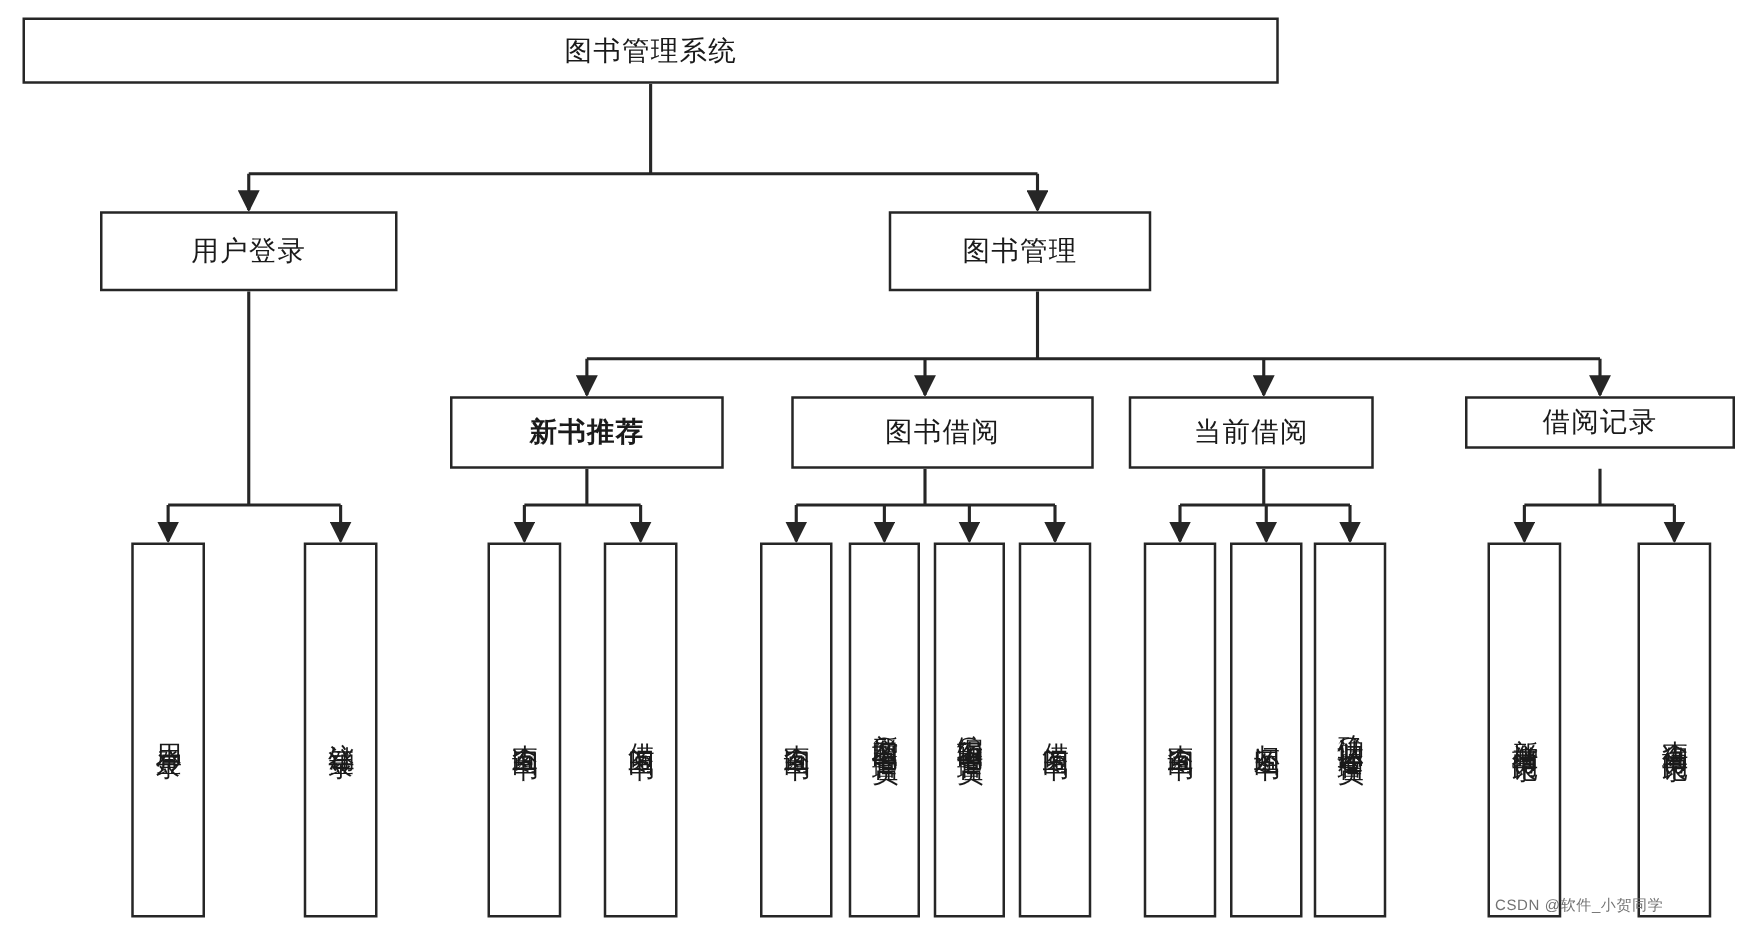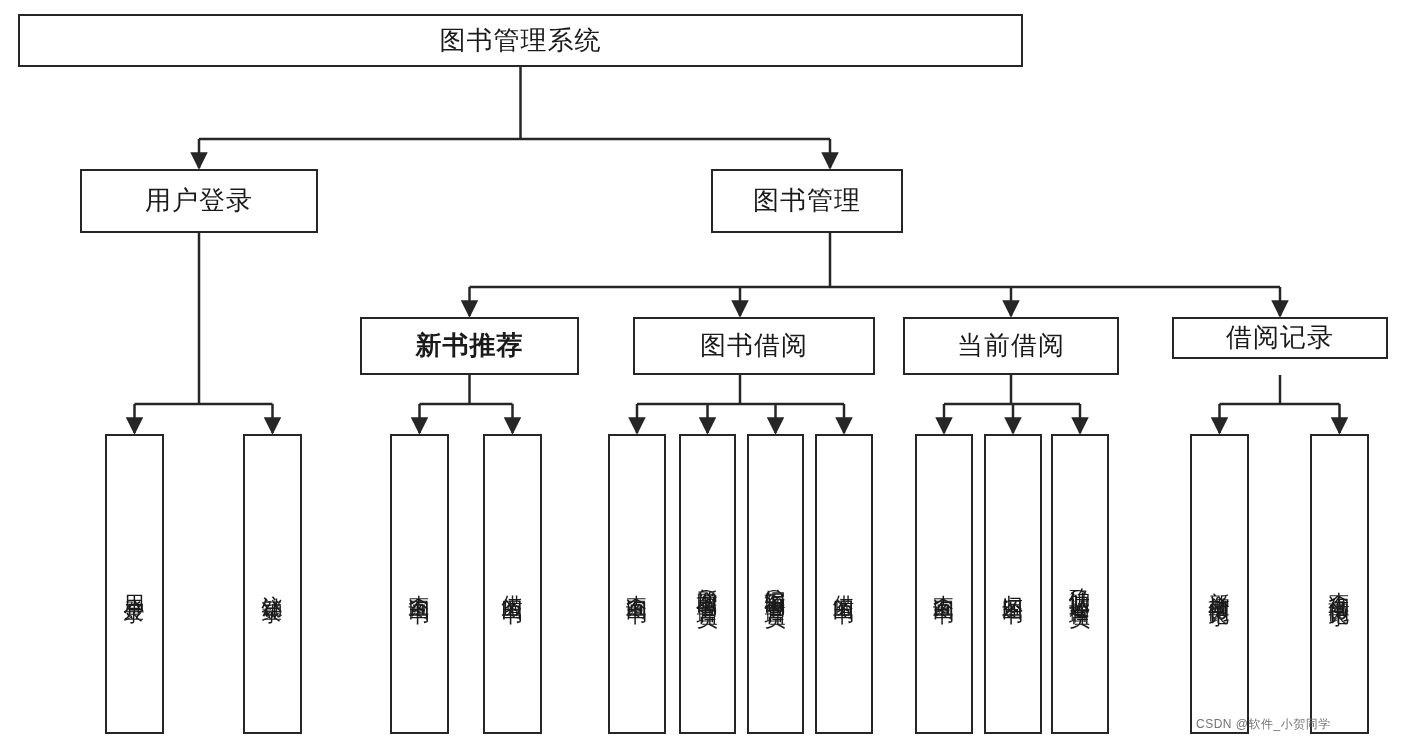--- a/index.html
+++ b/index.html
@@ -29,21 +29,21 @@
     box-sizing: border-box;
     background: #ffffff;
     border: 2px solid #262626;
     display: flex;
     align-items: center;
     justify-content: center;
     color: #1a1a1a;
     z-index: 2;
   }
   .node-label {
-    font-size: 26px;
+    font-size: 22px;
     line-height: 1.15;
     letter-spacing: 1px;
     white-space: nowrap;
     color: #1a1a1a;
   }
   .node.vertical {
     align-items: center;
     justify-content: center;
   }
   .node.vertical .node-label {
@@ -110,30 +110,30 @@
       </g>
   </svg>
 
   <div id="node-layer">
       <div class="node" style="left: 18px; top: 14px; width: 1005px; height: 53px;">
         <span class="node-label">图书管理系统</span>
       </div>
       <div class="node" style="left: 80px; top: 169px; width: 238px; height: 64px;">
         <span class="node-label">用户登录</span>
       </div>
-      <div class="node" style="left: 711px; top: 169px; width: 192px; height: 64px;">
+      <div class="node" style="left: 711px; top: 169px; width: 210px; height: 64px;">
         <span class="node-label">图书管理</span>
       </div>
       <div class="node" style="left: 360px; top: 317px; width: 219px; height: 58px; font-weight: bold;">
         <span class="node-label">新书推荐</span>
       </div>
       <div class="node" style="left: 633px; top: 317px; width: 242px; height: 58px;">
         <span class="node-label">图书借阅</span>
       </div>
-      <div class="node" style="left: 903px; top: 317px; width: 216px; height: 58px;">
+      <div class="node" style="left: 903px; top: 317px; width: 196px; height: 58px;">
         <span class="node-label">当前借阅</span>
       </div>
       <div class="node" style="left: 1172px; top: 317px; width: 216px; height: 42px;">
         <span class="node-label">借阅记录</span>
       </div>
       <div class="node vertical" style="left: 105px; top: 434px; width: 59px; height: 300px;">
         <span class="node-label">用户登录</span>
       </div>
       <div class="node vertical" style="left: 243px; top: 434px; width: 59px; height: 300px;">
         <span class="node-label">注销登录</span>

